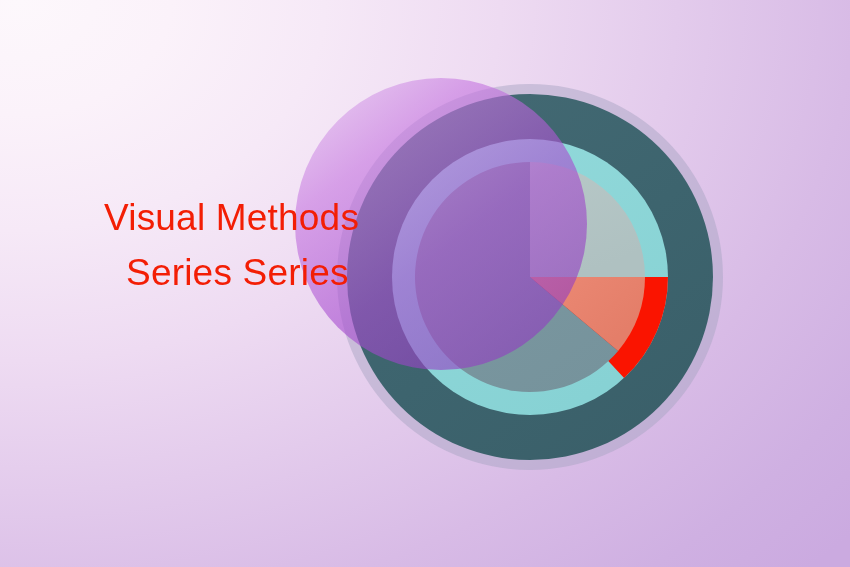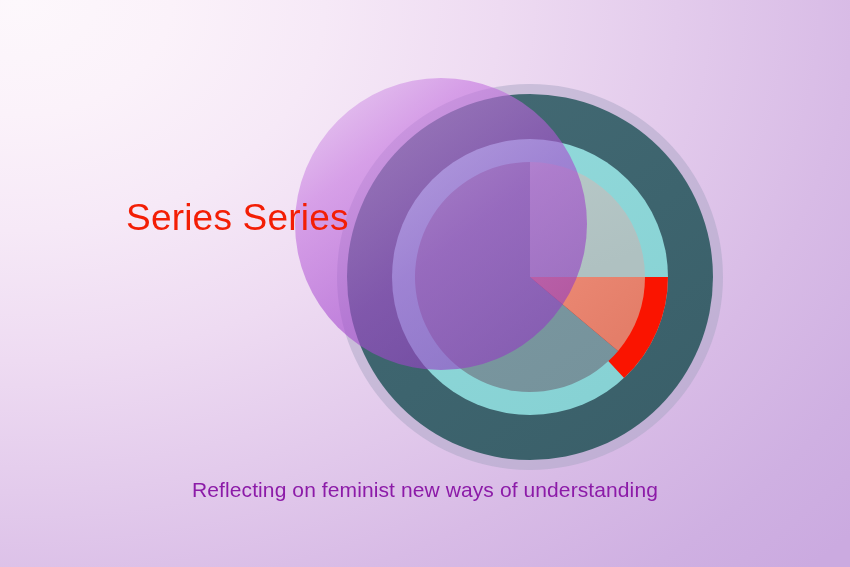--- a/index.html
+++ b/index.html
@@ -126,18 +126,18 @@
 
       <path d="M 530 277 L 645 277 A 115 115 0 0 1 618.1 350.9 Z" fill="url(#gradSalmon)"></path>
 
       <path d="M 530 277 L 618.1 350.9 A 115 115 0 1 1 530 162 Z" fill="url(#gradSliceSlate)"></path>
 
       <circle cx="441" cy="224" r="146" fill="url(#gradPurple)" opacity="0.62"></circle>
     </svg>
   </div>
 
   <div id="title-block">
+    <div class="title-line title-line-1" style="color: rgb(243, 30, 5);">Visual Methods</div>
     <div class="title-line title-line-2" style="color: rgb(243, 30, 5);">Series Series</div>
   </div>
 
-  <div id="subtitle" style="color: rgb(140, 27, 168);">Reflecting on feminist new ways of understanding</div>
 
 </div>
 
 </body></html>

